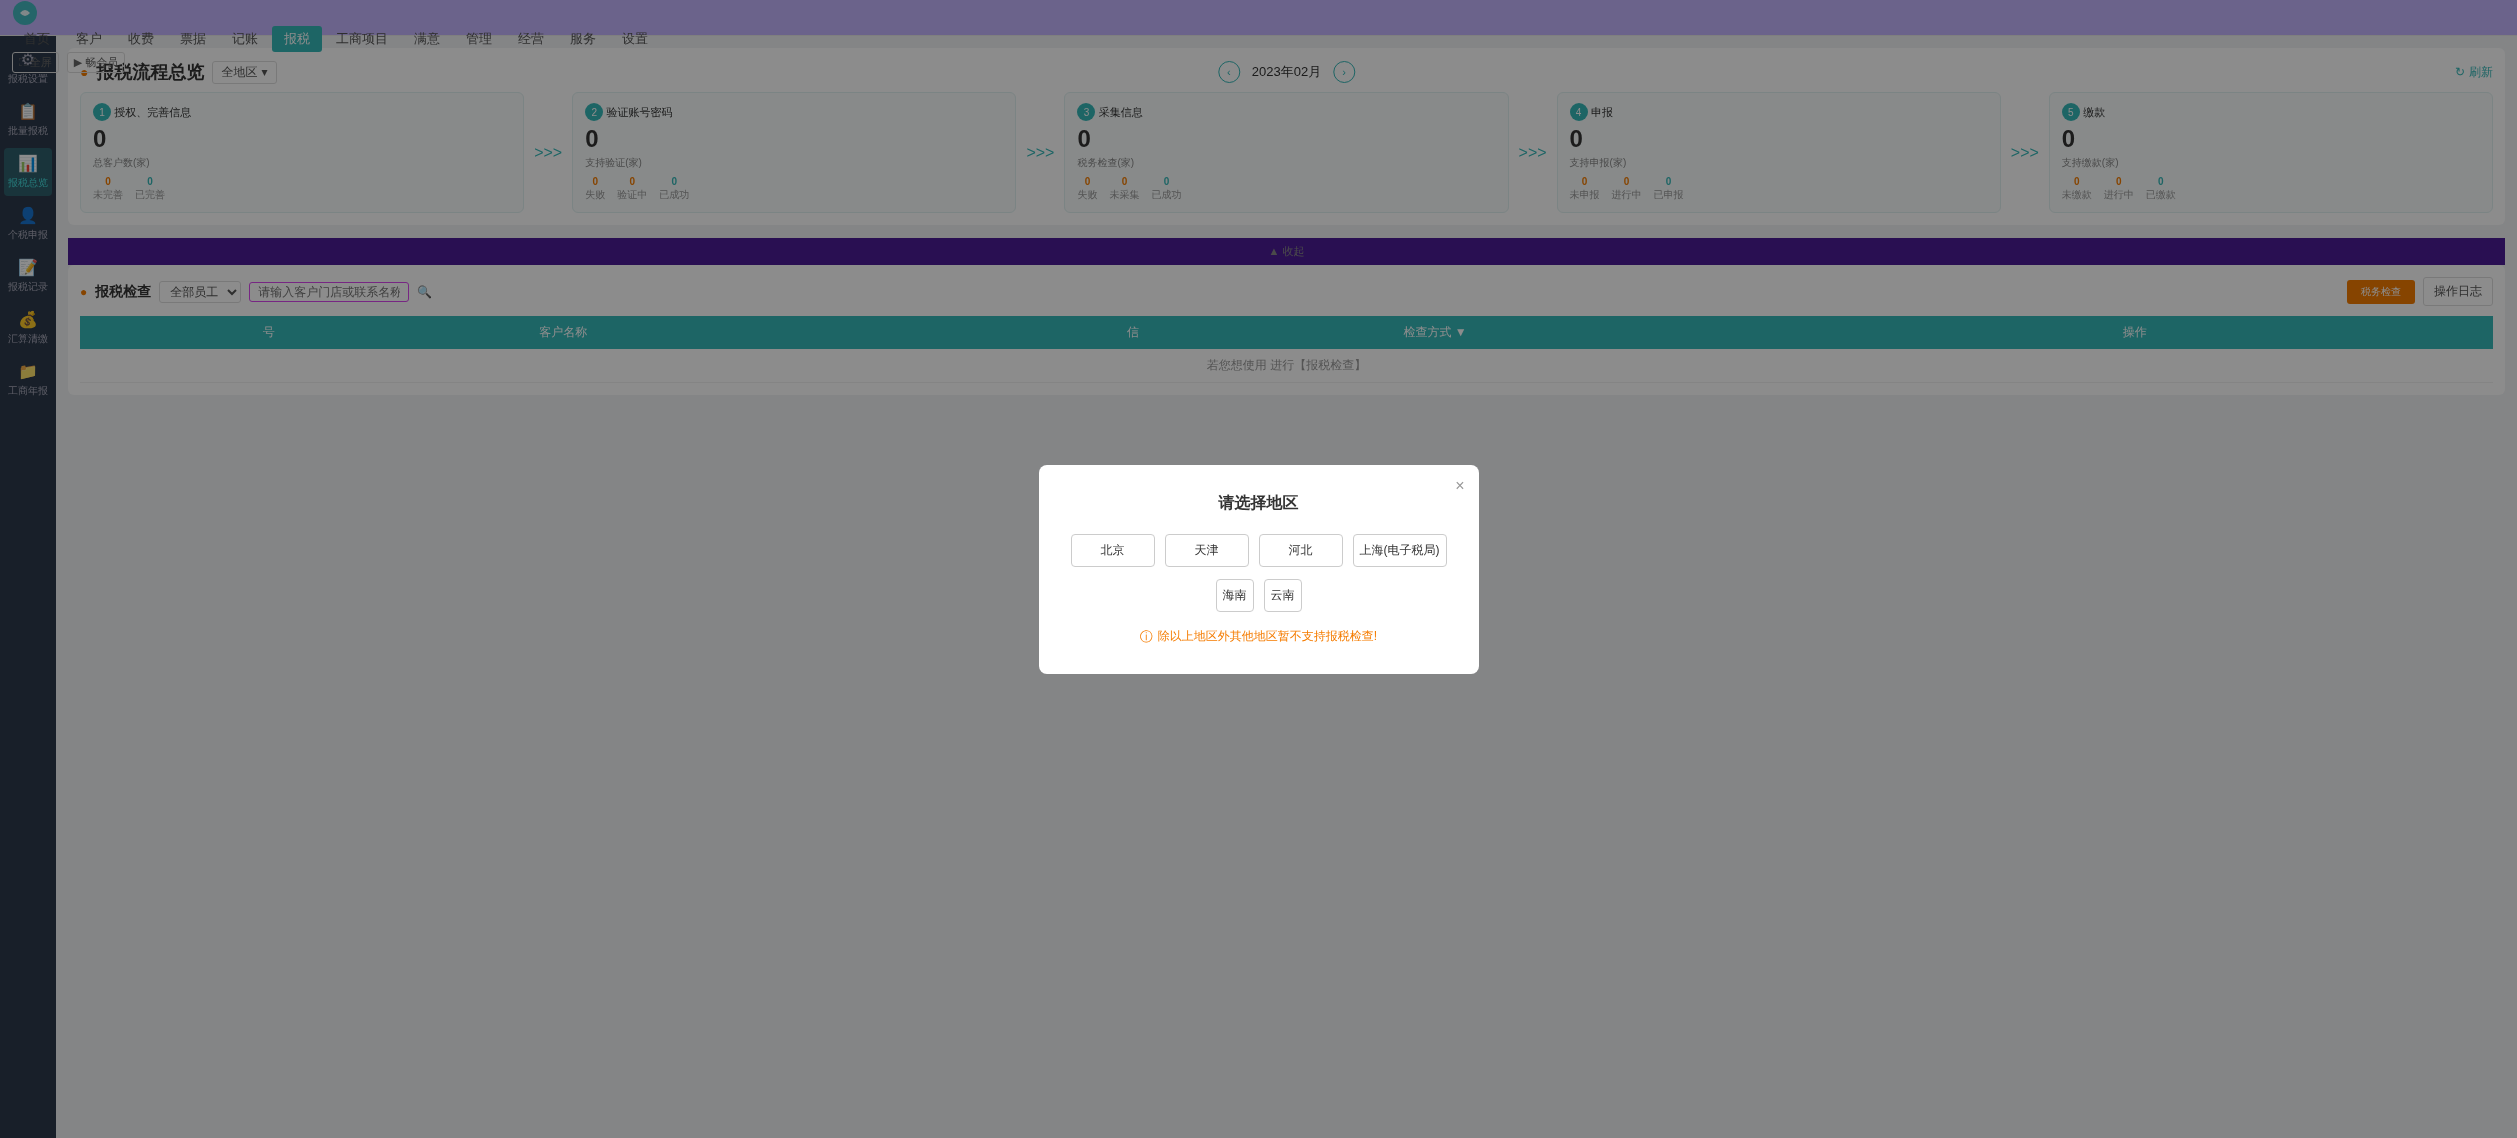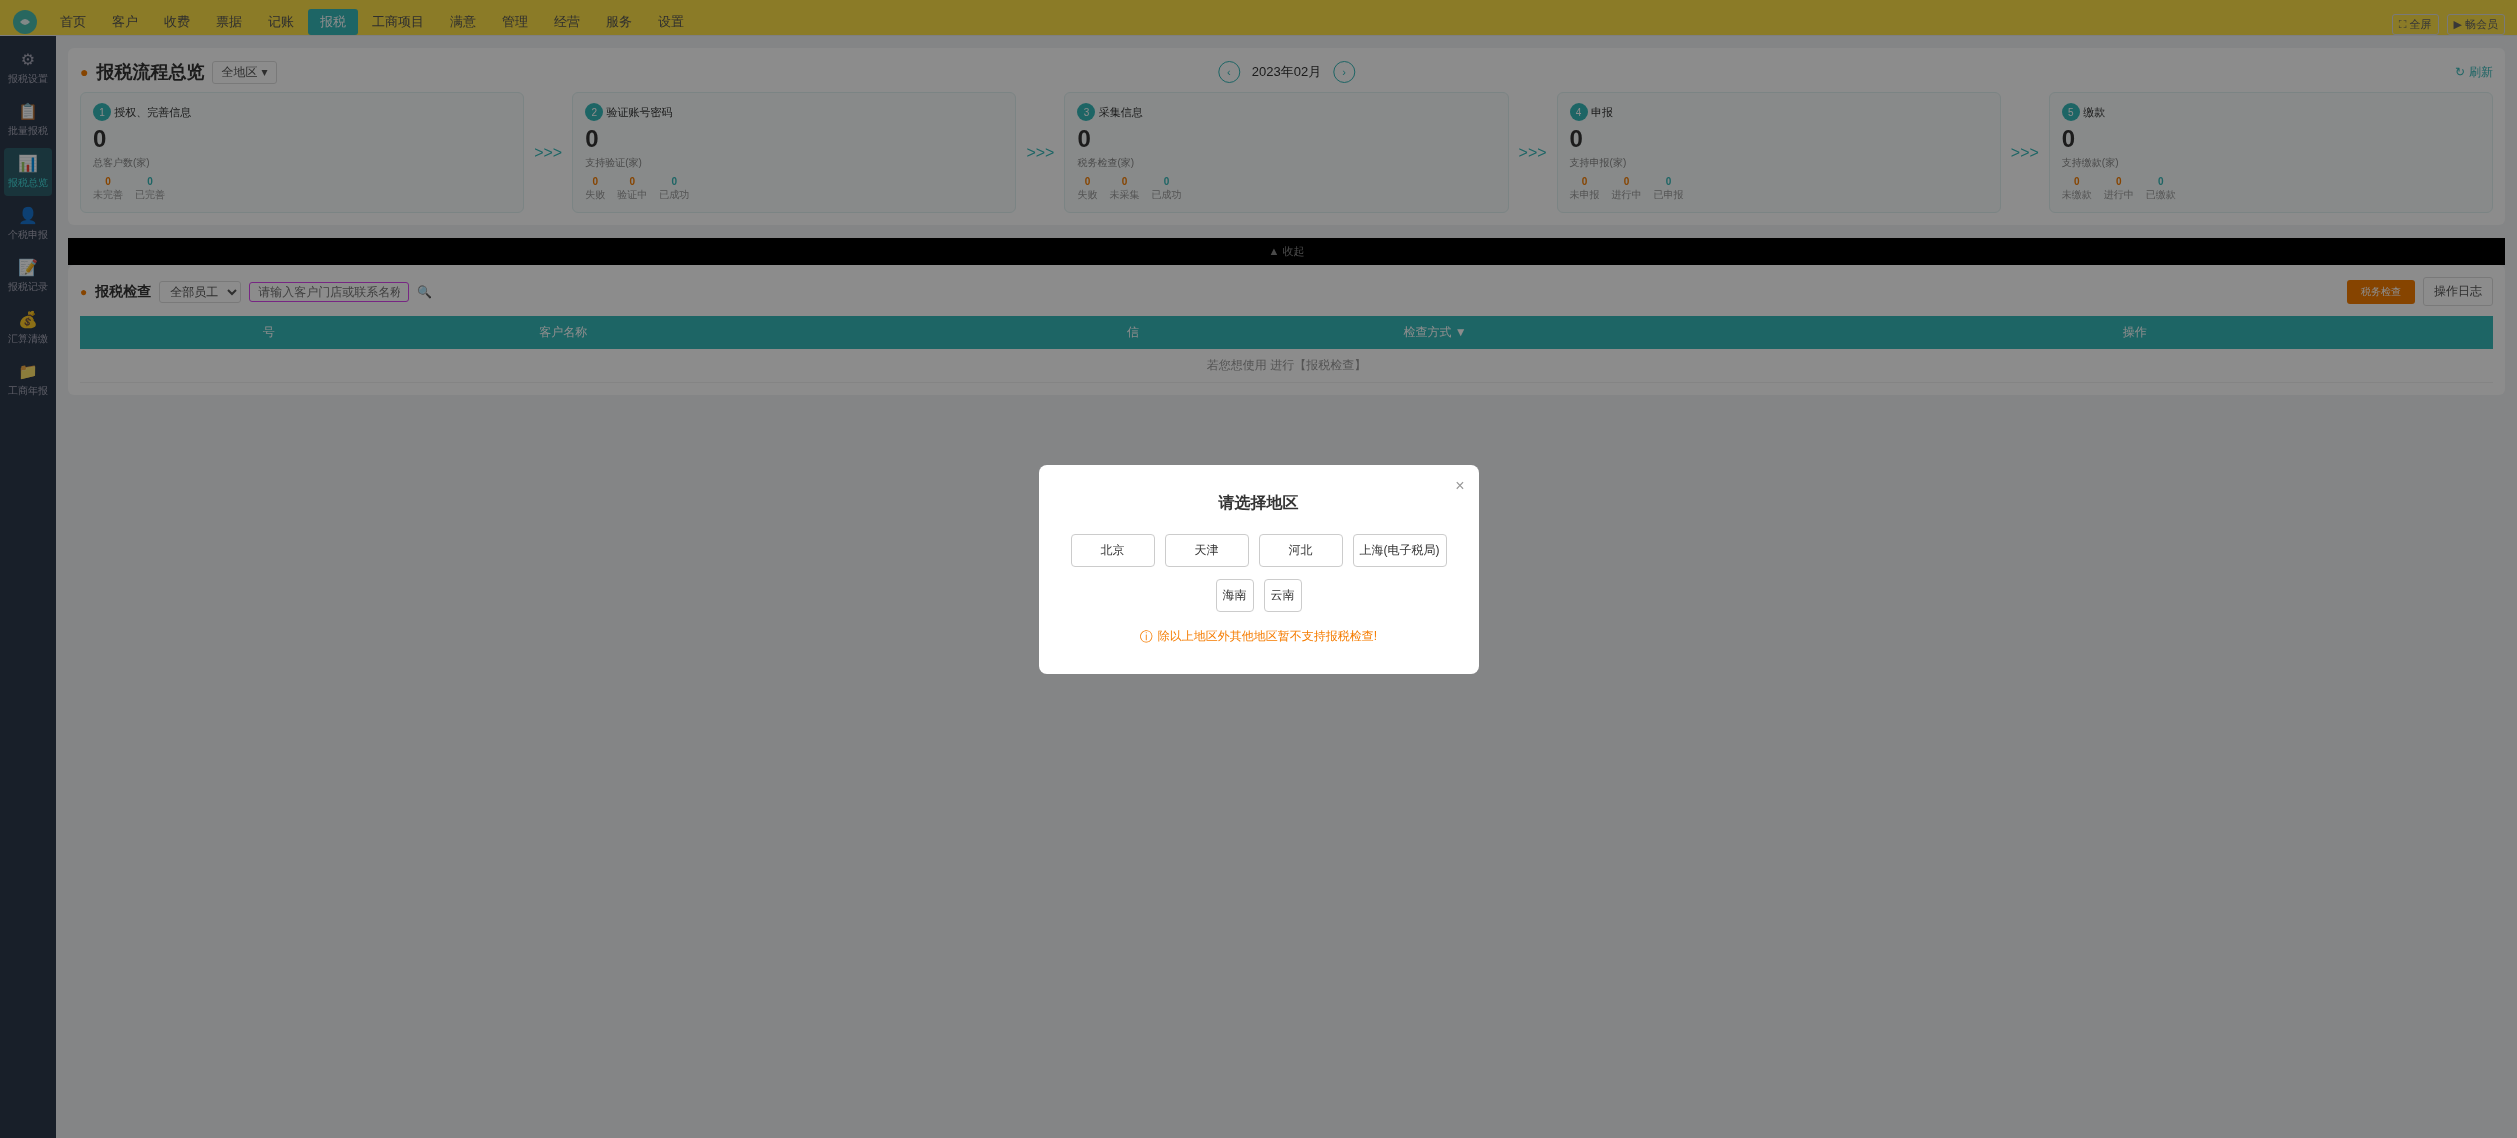--- a/index.html
+++ b/index.html
@@ -1,27 +1,28 @@
 <!DOCTYPE html>
 <html><head>
   <meta charset="utf-8">
   <style>
     * { box-sizing: border-box; margin: 0; padding: 0; }
     body { font-family: 'Microsoft YaHei', Arial, sans-serif; font-size: 12px; background: #f0f2f5; color: #333; overflow: hidden; }
 
     
     .top-nav {
-      background: #fde047;
+      background: #c4b5fd;
       height: 36px;
       display: flex;
-      align-items: flex-end;
+      align-items: flex-start;
       padding: 0 12px;
       border-bottom: 1px solid #e8e8e8;
       position: relative;
       z-index: 10;
+      flex-direction: column;
     }
     .top-nav-items {
       display: flex;
       align-items: center;
       flex: 1;
       gap: 2px;
     }
     .nav-item {
       padding: 4px 12px;
       cursor: pointer;
@@ -208,21 +209,21 @@
     .stat-val.green { color: #36b8b8; }
     .stat-label { color: #999; margin-top: 1px; }
 
     
     .collapse-bar {
       text-align: center;
       padding: 6px;
       color: #888;
       font-size: 11px;
       cursor: pointer;
-      background: #000000;
+      background: #4c1d95;
       border-top: 1px solid #f0f0f0;
     }
 
     
     .check-section {
       background: #fff;
       border-radius: 6px;
       padding: 12px;
     }
     .check-header {

